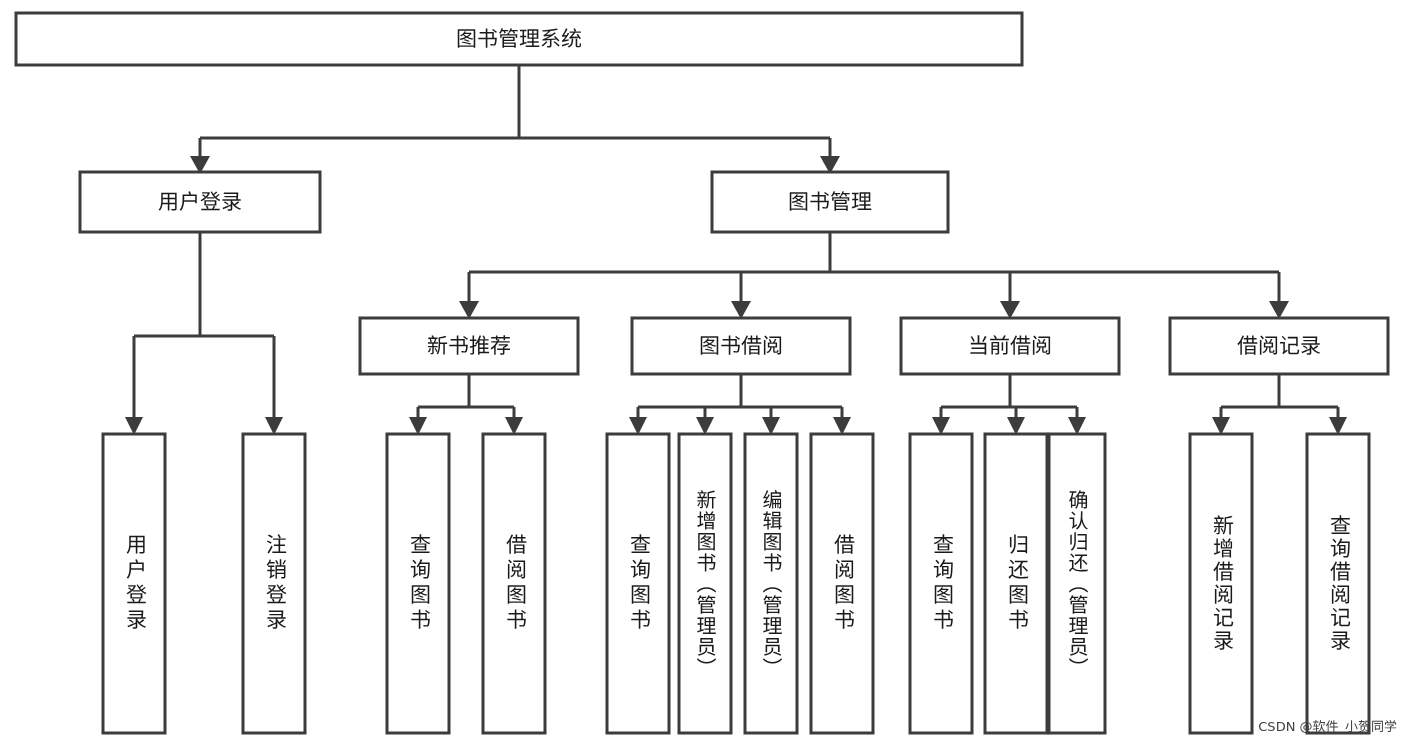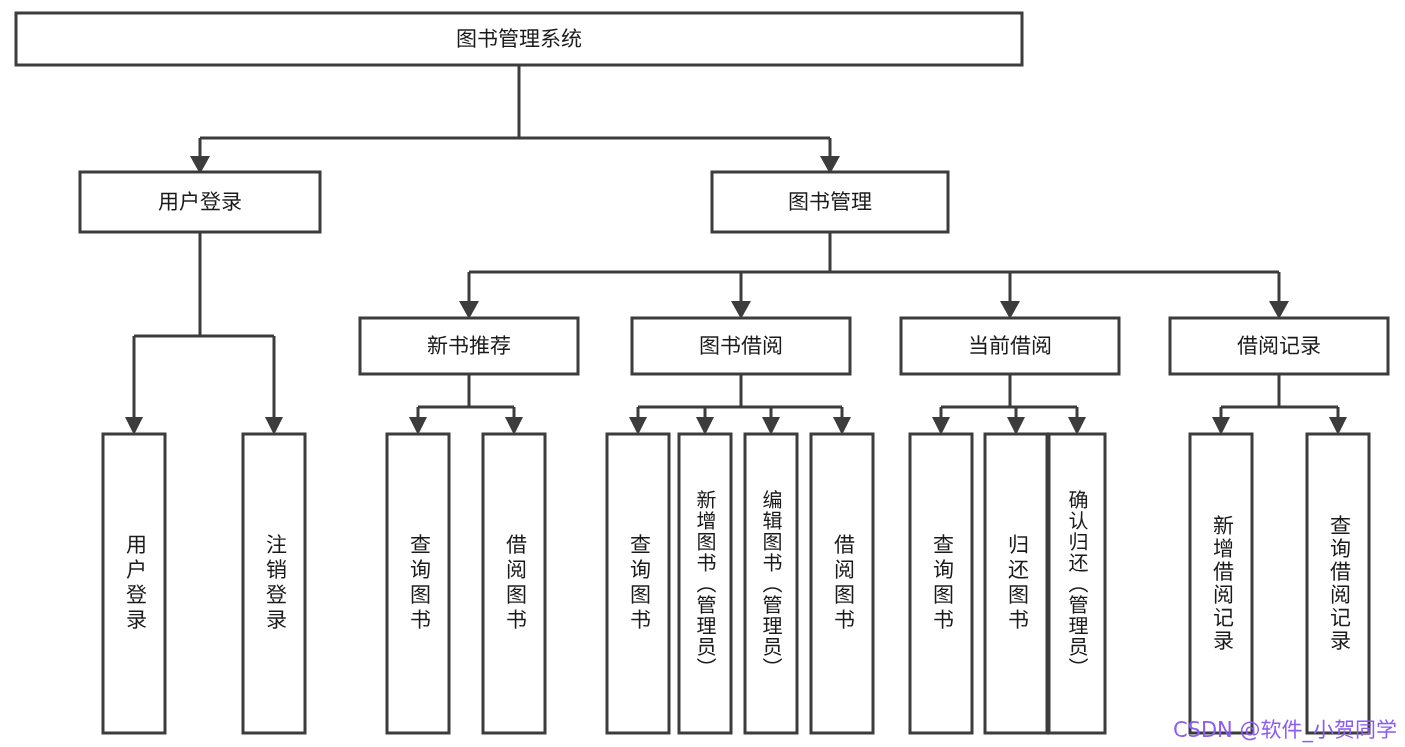--- a/index.html
+++ b/index.html
@@ -65,24 +65,24 @@
     font-family: "DejaVu Sans", "Liberation Sans", sans-serif;
     font-size: 21px;
     line-height: 1.0;
     color: #1a1a1a;
     letter-spacing: 4px;
     white-space: nowrap;
   }
   .watermark {
     position: absolute;
     right: 8px;
-    bottom: 4px;
-    font-family: "DejaVu Sans", "Liberation Sans", sans-serif;
-    font-size: 21px;
-    color: #8b5cf6;
+    bottom: 12px;
+    font-family: "DejaVu Sans", "Liberation Sans", sans-serif;
+    font-size: 13px;
+    color: #404040;
     white-space: nowrap;
     user-select: none;
   }
 </style>
 </head>
 <body>
 
 <div id="diagram-root">
 
   <svg id="tree-svg" viewBox="0 0 1405 747">

